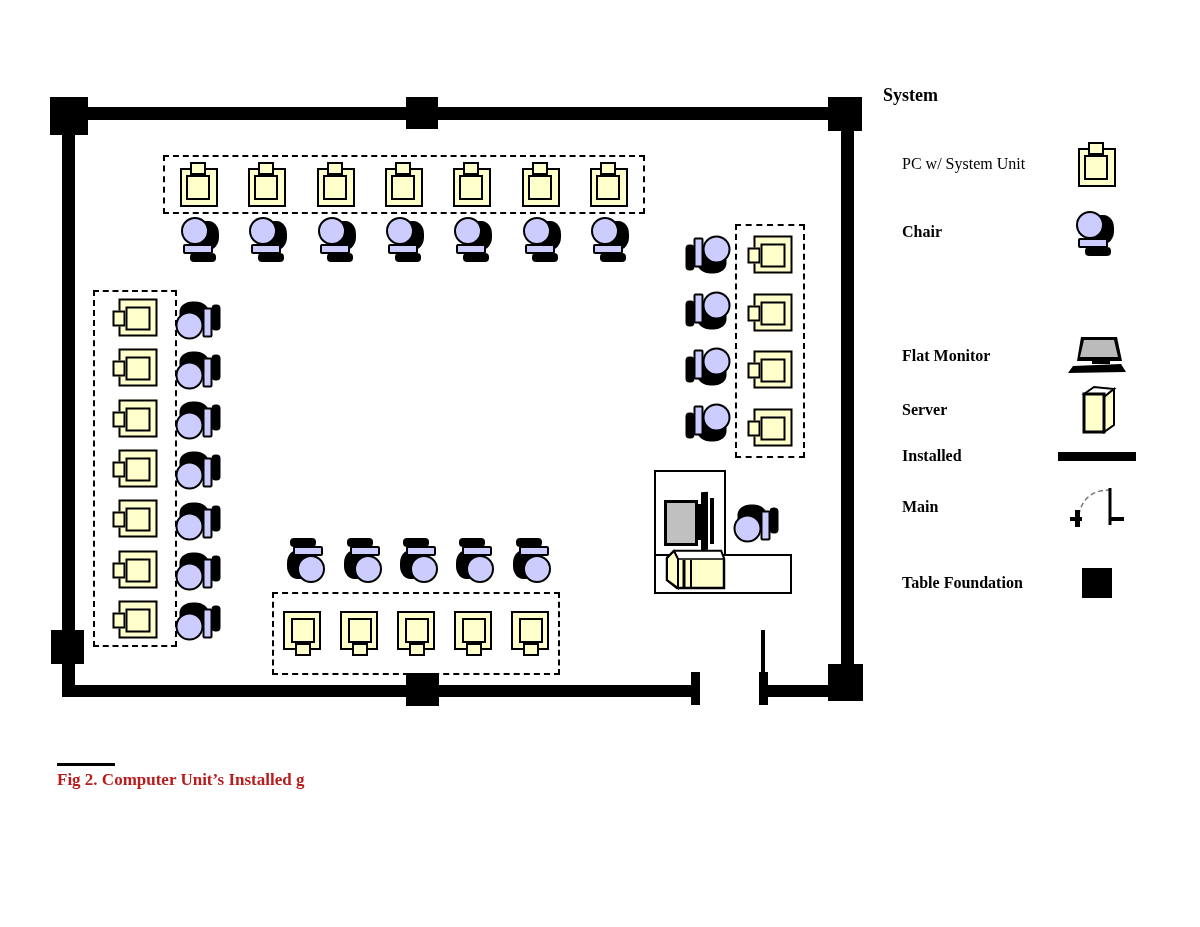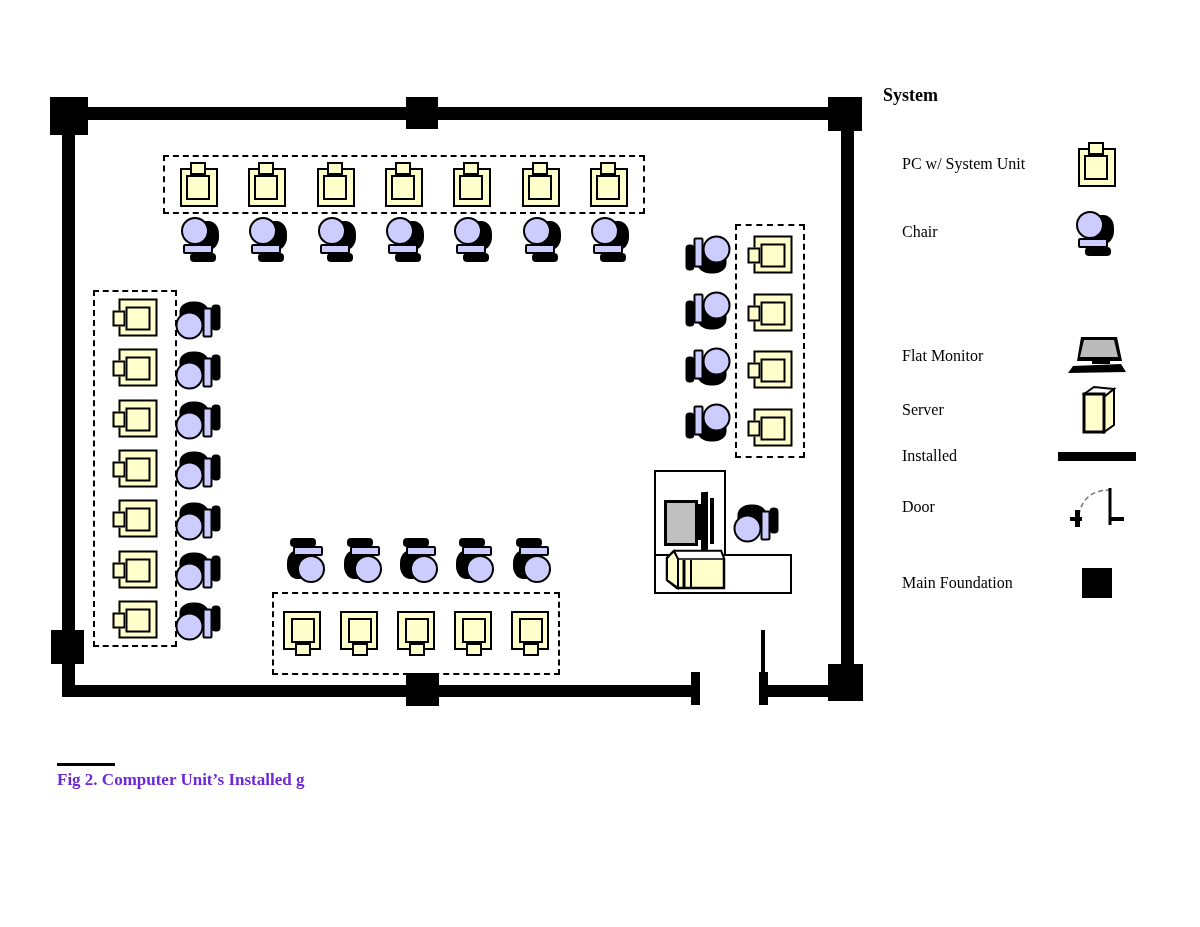--- a/index.html
+++ b/index.html
@@ -38,30 +38,30 @@
   .desk{position:absolute;border:2px solid #000;background:#fff;}
   .imon{position:absolute;width:50px;height:58px;}
   .imon-frame{position:absolute;left:0;top:8px;width:28px;height:40px;background:var(--screen,#C0C0C0);border:3px solid #000;}
   .imon-panel{position:absolute;left:37px;top:0;width:7px;height:58px;background:#000;transform:skewY(-4deg);}
   .imon-bar{position:absolute;left:46px;top:6px;width:4px;height:46px;background:#000;}
   .imon-wedge{position:absolute;left:33px;top:12px;width:6px;height:36px;background:#000;}
 
   
   .legend-title{position:absolute;left:883px;top:85px;font-size:18px;font-weight:bold;color:#000;}
   .legend-row{position:absolute;left:883px;width:238px;display:flex;align-items:center;justify-content:space-between;margin-left:19px;}
-  .legend-label{font-size:16px;font-weight:normal;color:#000;white-space:nowrap;}
+  .legend-label{font-size:16px;font-weight:bold;color:#000;white-space:nowrap;}
   .legend-label.normal{font-weight:normal;}
   .legend-iconbox{width:86px;display:flex;align-items:center;justify-content:center;flex:0 0 auto;}
   .li-table{width:66px;height:32px;border:2px dashed #000;}
   .li-foundation{width:78px;height:9px;background:#000;}
   .li-mainf{width:30px;height:30px;background:#000;}
 
   
   .caption-line{position:absolute;left:57px;top:763px;width:58px;height:3px;background:#000;}
-  .caption{position:absolute;left:57px;top:770px;font-size:17px;font-weight:bold;color:#6d28d9;}
+  .caption{position:absolute;left:57px;top:770px;font-size:17px;font-weight:bold;color:#b91c1c;}
 </style>
 </head>
 <body>
 
 <div class="stage">
 
   <div class="wall" style="left:60px;top:107px;width:796px;height:13px"></div>
   <div class="wall" style="left:62px;top:107px;width:13px;height:590px"></div>
   <div class="wall" style="left:841px;top:107px;width:13px;height:573px"></div>
   <div class="wall" style="left:62px;top:685px;width:638px;height:12px"></div>
@@ -428,34 +428,34 @@
   </div>
 
   <div class="legend-row" style="top:446px;height:20px">
     <span class="legend-label">Installed</span>
     <span class="legend-iconbox">
         <span class="li-foundation"></span>
       </span>
   </div>
 
   <div class="legend-row" style="top:482px;height:50px">
-    <span class="legend-label">Door</span>
+    <span class="legend-label">Main</span>
     <span class="legend-iconbox">
       <svg width="62" height="48" viewBox="0 0 62 48">
         <path d="M12,40 C13,16 26,7 44,7" stroke="#777" stroke-width="1.5" fill="none" stroke-dasharray="5 3"></path>
         <rect x="9" y="27" width="5" height="17" fill="#000"></rect>
         <rect x="4" y="34" width="12" height="4" fill="#000"></rect>
         <line x1="44" y1="5" x2="44" y2="42" stroke="#000" stroke-width="3"></line>
         <rect x="44" y="34" width="14" height="4" fill="#000"></rect>
       </svg>
     </span>
   </div>
 
   <div class="legend-row" style="top:566px;height:34px">
-    <span class="legend-label">Main Foundation</span>
+    <span class="legend-label">Table Foundation</span>
     <span class="legend-iconbox">
         <span class="li-mainf"></span>
       </span>
   </div>
 
   <div class="caption-line"></div>
   <div class="caption">Fig 2. Computer Unit’s Installed g</div>
 
 </div>
 

